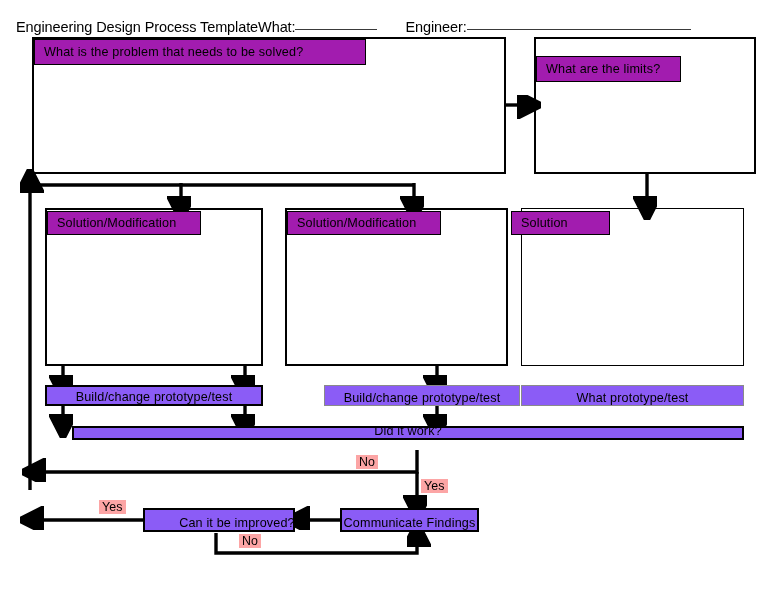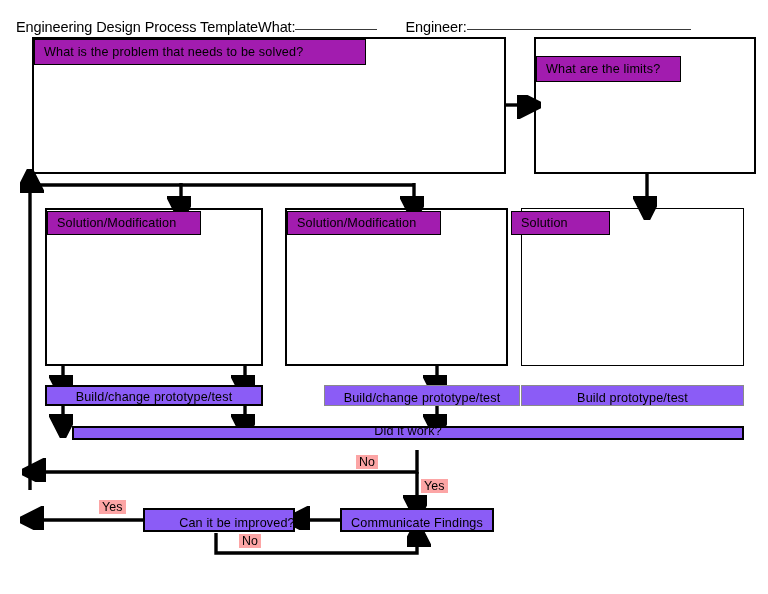--- a/index.html
+++ b/index.html
@@ -183,40 +183,40 @@
 
   <div class="barbox thick" style="left:45px; top:385px; width:218px; height:21px;">
     <span>Build/change  prototype/test</span>
   </div>
 
   <div class="barbox grayish" style="left:324px; top:385px; width:196px; height:21px;">
     <span>Build/change  prototype/test</span>
   </div>
 
   <div class="barbox grayish" style="left:521px; top:385px; width:223px; height:21px;">
-    <span>Build prototype/test</span>
+    <span>What prototype/test</span>
   </div>
 
   <div class="barbox thick" style="left:72px; top:426px; width:672px; height:14px;">
     <span>Did it work?</span>
   </div>
 
   <div class="edgelabel" style="left:356px; top:455px;">
     <span>No</span>
   </div>
 
   <div class="edgelabel" style="left:421px; top:479px;">
     <span>Yes</span>
   </div>
 
   <div class="barbox thick" style="left:143px; top:508px; width:152px; height:24px;padding-left:36px;">
     <span>Can it be improved?</span>
   </div>
 
-  <div class="barbox thick" style="left:340px; top:508px; width:154px; height:24px;">
+  <div class="barbox thick" style="left:340px; top:508px; width:139px; height:24px;">
     <span>Communicate Findings</span>
   </div>
 
   <div class="edgelabel" style="left:99px; top:500px;">
     <span>Yes</span>
   </div>
 
   <div class="edgelabel" style="left:239px; top:534px;">
     <span>No</span>
   </div>

